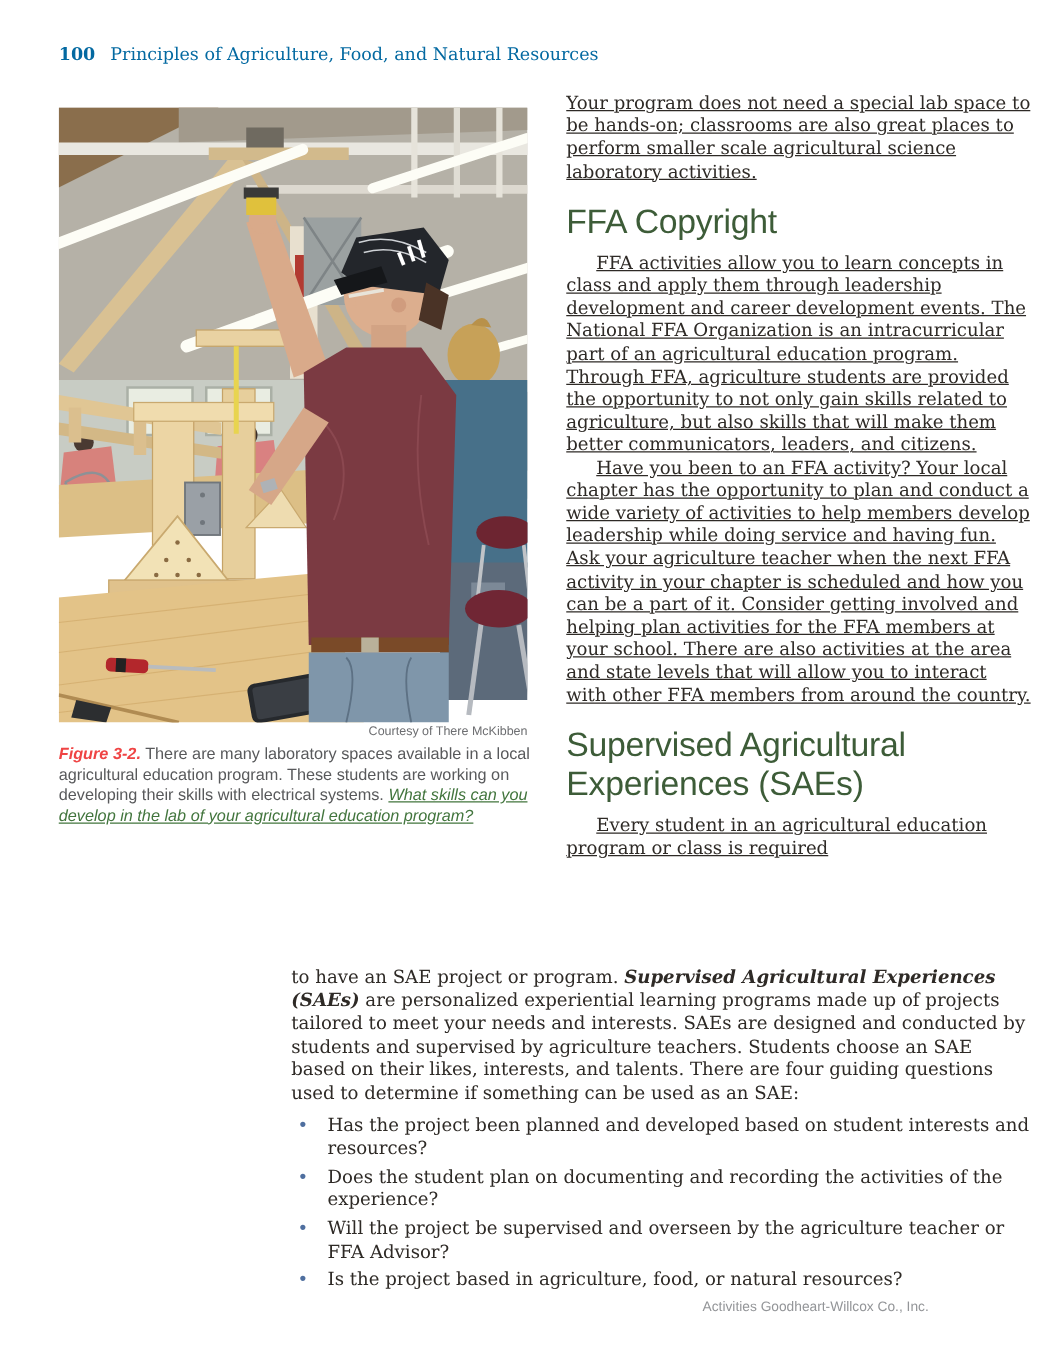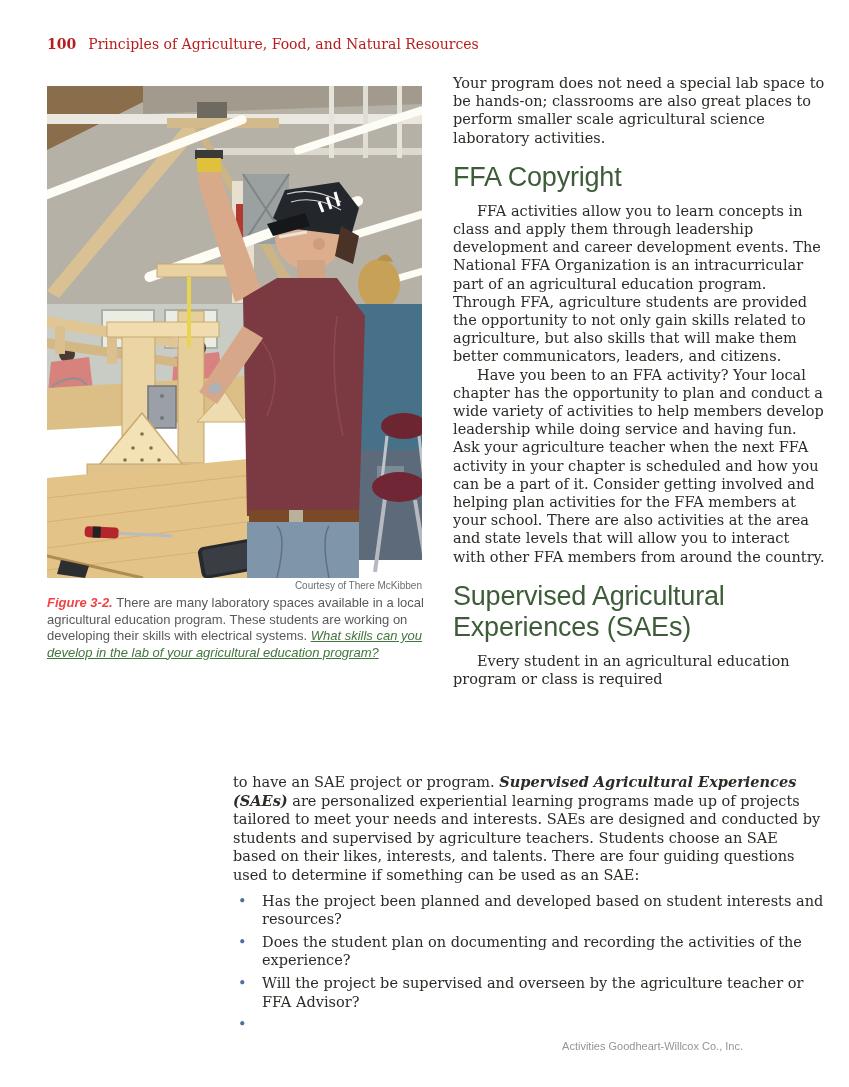--- a/index.html
+++ b/index.html
@@ -2,35 +2,35 @@
 <html><head>
 <meta charset="utf-8">
 <style>
   * { margin:0; padding:0; box-sizing:border-box; }
   html,body { background:#ffffff; }
   .page {
     position:relative; width:849px; height:1087px; background:#ffffff;
     font-family:"DejaVu Serif","Liberation Serif",serif; color:#2e2a26; overflow:hidden;
   }
   
-  .hdr { position:absolute; left:47px; top:36px; font-size:14px; color:#b91c1c; }
+  .hdr { position:absolute; left:47px; top:36px; font-size:14px; color:#0369a1; }
   .hdr .num { font-weight:bold; margin-right:12px; }
   
   .photo-wrap { position:absolute; left:47px; top:86px; width:375px; height:492px; }
   .photo-wrap svg { display:block; width:100%; height:100%; }
   .credit { position:absolute; left:47px; top:580px; width:375px; text-align:right;
     font-family:"Liberation Sans",sans-serif; font-size:10px; color:#6d6e71; }
   .caption { position:absolute; left:47px; top:595px; width:392px;
     font-family:"Liberation Sans",sans-serif; font-size:13px; line-height:16.5px; color:#58595b; }
   .caption .cap-label { font-weight:bold; color:#ef4444;font-style:italic; }
   .caption .cap-question { font-style:italic; color:#42753d;text-decoration:underline; }
   
   .col { position:absolute; left:453px; top:74px; width:372px;
     font-size:14.5px; line-height:18.2px; color:#2e2a26; }
-  .col p { margin:0; }
+  .col p { margin:0;text-decoration:underline; }
   .col p.indent { text-indent:24px; }
   .col h2 { font-family:"Liberation Sans",sans-serif; font-weight:400; color:#3d5c38;
     font-size:27px; line-height:31px; margin:15px 0 9px 0; letter-spacing:-0.2px; }
   
   .wide { position:absolute; left:233px; top:741px; width:592px;
     font-size:14.5px; line-height:18.6px; color:#2e2a26;margin-top:32px; }
   .wide .term { font-weight:bold; font-style:italic; }
   .wide ul { list-style:none; margin-top:7px; }
   .wide li { position:relative; padding-left:29px; margin-bottom:4px; }
   .wide li .dot { position:absolute; left:5px; top:0; color:#4f6f9f; }
@@ -218,19 +218,19 @@
   <section class="wide">
     <p><span>to have an SAE project or program. </span><span class="term">Supervised Agricultural Experiences (SAEs)</span><span> are personalized experiential learning programs made up of projects tailored to meet your needs and interests. SAEs are designed and conducted by students and supervised by agriculture teachers. Students choose an SAE based on their likes, interests, and talents. There are four guiding questions used to determine if something can be used as an SAE:</span></p>
     <ul>
 
         <li><span class="dot">•</span><span>Has the project been planned and developed based on student interests and resources?</span></li>
 
         <li><span class="dot">•</span><span>Does the student plan on documenting and recording the activities of the experience?</span></li>
 
         <li><span class="dot">•</span><span>Will the project be supervised and overseen by the agriculture teacher or FFA Advisor?</span></li>
 
-        <li><span class="dot">•</span></li>
+        <li><span class="dot">•</span><span>Is the project based in agriculture, food, or natural resources?</span></li>
       </ul>
   </section>
 
   <footer class="ftr">Activities Goodheart-Willcox Co., Inc.</footer>
 
 </div>
 
 </body></html>

